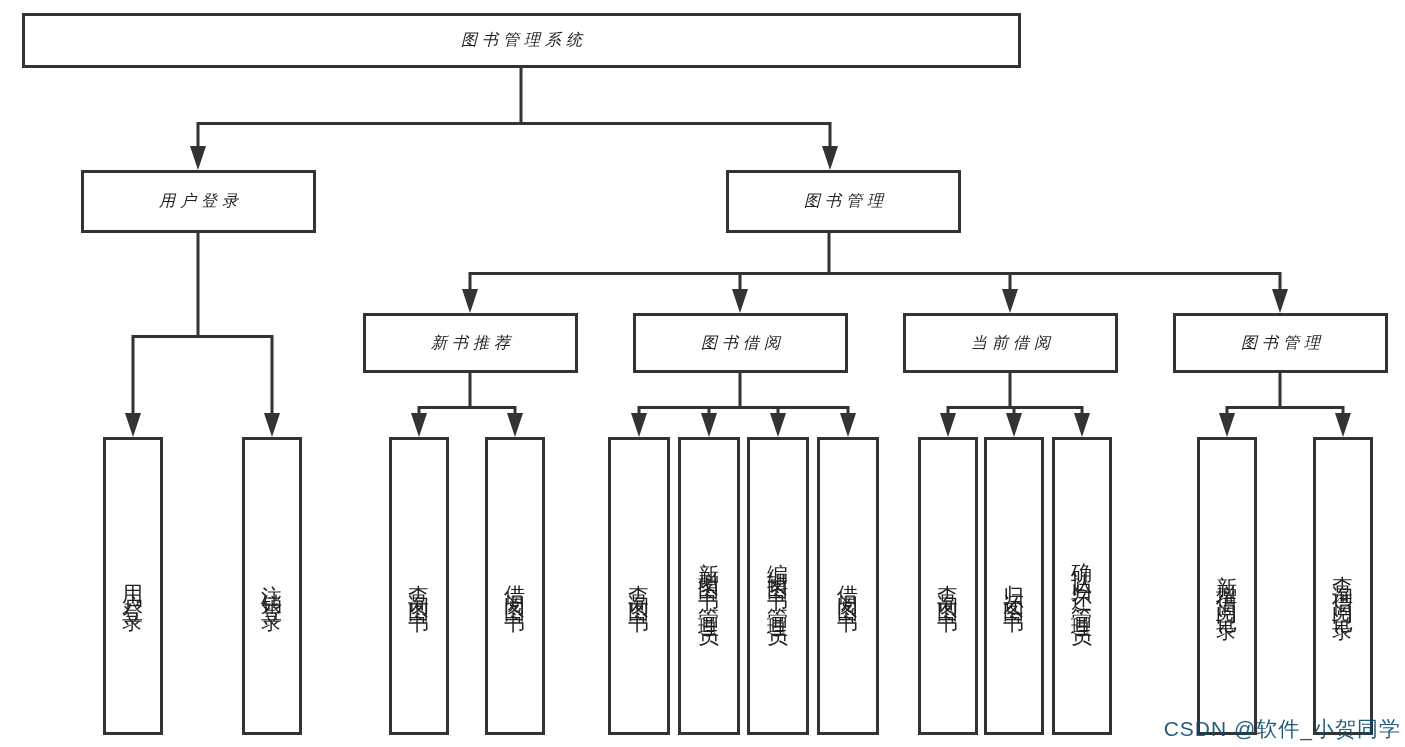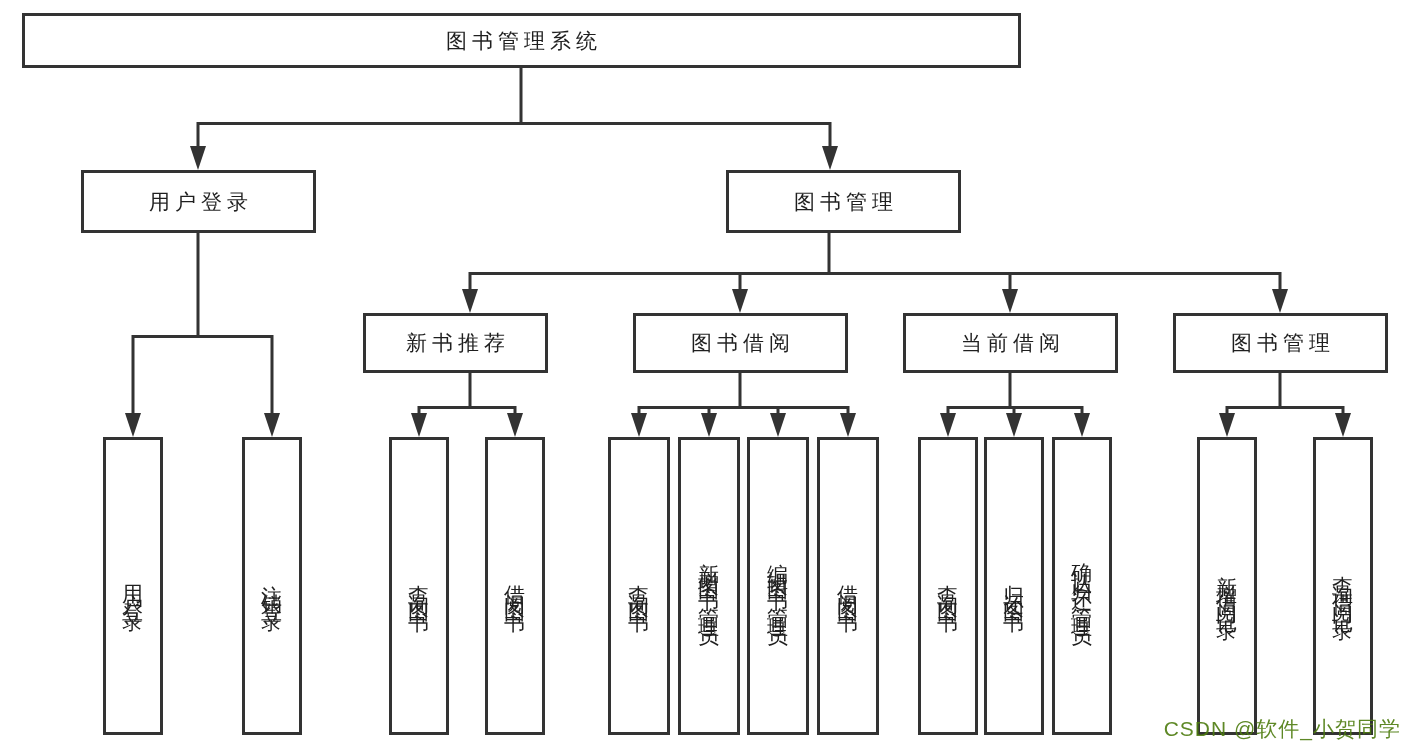--- a/index.html
+++ b/index.html
@@ -17,26 +17,27 @@
     z-index: 0;
   }
   .hbox {
     position: absolute;
     box-sizing: border-box;
     border: 3px solid #333333;
     background: #ffffff;
     display: flex;
     align-items: center;
     justify-content: center;
-    font-size: 21px;
+    font-size: 16px;
     letter-spacing: 5px;
     text-indent: 5px;
     color: #1f1f1f;
     z-index: 1;
     white-space: nowrap;
+    font-style: italic;
   }
   .vbox {
     position: absolute;
     box-sizing: border-box;
     border: 3px solid #333333;
     background: #ffffff;
     display: flex;
     align-items: center;
     justify-content: center;
     color: #1f1f1f;
@@ -48,21 +49,21 @@
     font-size: 21px;
     letter-spacing: 9px;
     line-height: 1;
     white-space: nowrap;
   }
   .watermark {
     position: absolute;
     right: 4px;
     bottom: 4px;
     font-size: 21px;
-    color: #4d7c0f;
+    color: #0c4a6e;
     letter-spacing: 1px;
     z-index: 5;
     opacity: 0.9;
   }
 </style>
 </head>
 <body>
 
 <div id="canvas">
 
@@ -113,21 +114,21 @@
     <span>图书管理系统</span>
   </div>
 
   <div class="hbox" style="left:81px; top:170px; width:235px; height:63px;">
     <span>用户登录</span>
   </div>
   <div class="hbox" style="left:712px; top:170px; width:235px; height:63px;margin-left:14px;">
     <span>图书管理</span>
   </div>
 
-  <div class="hbox" style="left:363px; top:313px; width:185px; height:60px;">
+  <div class="hbox" style="left:363px; top:313px; width:215px; height:60px;">
     <span>新书推荐</span>
   </div>
   <div class="hbox" style="left:633px; top:313px; width:215px; height:60px;">
     <span>图书借阅</span>
   </div>
   <div class="hbox" style="left:903px; top:313px; width:215px; height:60px;">
     <span>当前借阅</span>
   </div>
   <div class="hbox" style="left:1173px; top:313px; width:215px; height:60px;">
     <span>图书管理</span>

